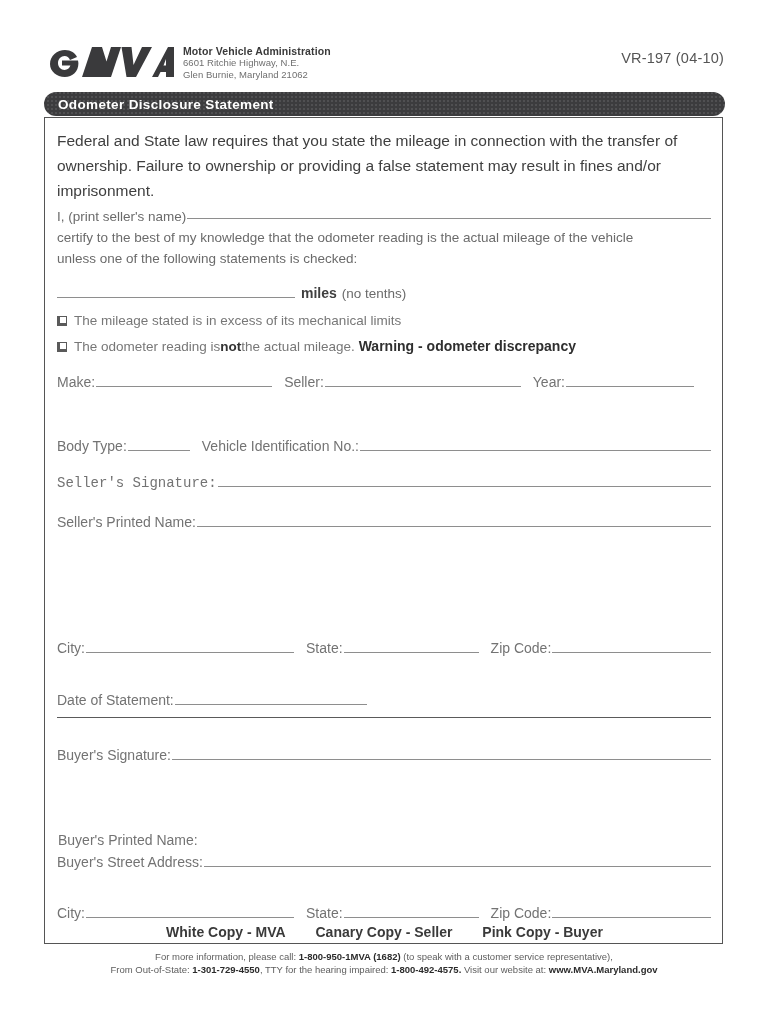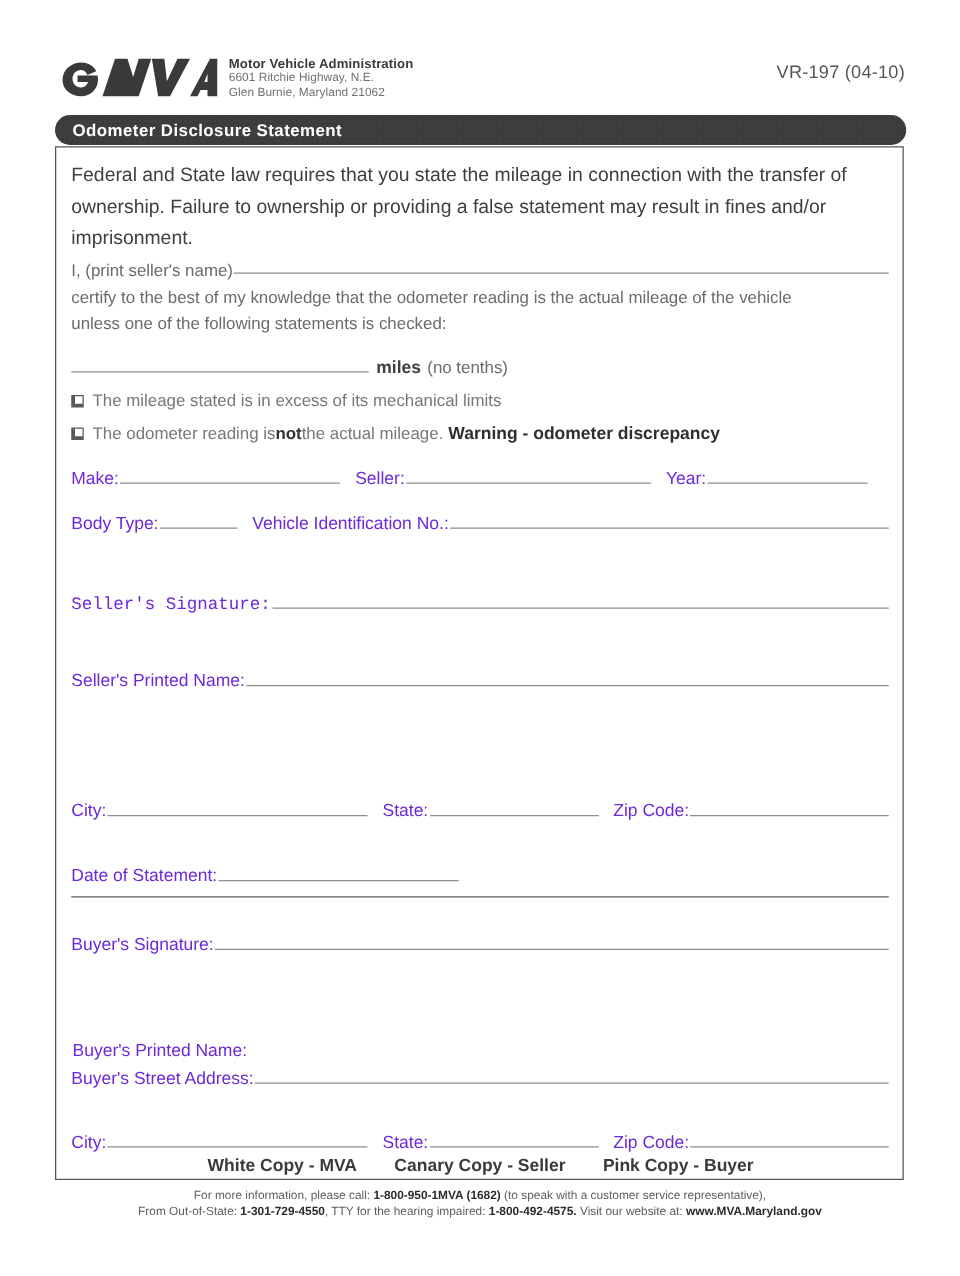--- a/index.html
+++ b/index.html
@@ -201,21 +201,21 @@
     font-size: 14px;
     margin-left: 4px;
   }
 
   
   .field-row {
     position: absolute;
     left: 12px;
     width: 654px;
     font-size: 14px;
-    color: #6d28d9;
+    color: #737373;
     display: flex;
     align-items: baseline;
     white-space: nowrap;
   }
   .field-row .label { flex: none; }
   .field-row .gap { flex: none; width: 12px; }
 
   .u-make    { width: 176px; }
   .u-model   { width: 196px; }
   .u-year    { width: 128px; }
@@ -340,34 +340,34 @@
     <span class="label">Make:</span>
     <span class="ul u-make"></span>
     <span class="gap"></span>
     <span class="label">Seller:</span>
     <span class="ul u-model"></span>
     <span class="gap"></span>
     <span class="label">Year:</span>
     <span class="ul u-year"></span>
   </div>
 
-  <div class="field-row" style="top:292px;">
+  <div class="field-row" style="top:320px;">
     <span class="label">Body Type:</span>
     <span class="ul u-body"></span>
     <span class="gap"></span>
     <span class="label">Vehicle Identification No.:</span>
     <span class="ul u-vin"></span>
   </div>
 
   <div class="field-row" style="top:356px;font-family:Liberation Mono, monospace;">
     <span class="label">Seller's Signature:</span>
     <span class="ul u-full"></span>
   </div>
 
-  <div class="field-row" style="top:418px;">
+  <div class="field-row" style="top:396px;">
     <span class="label">Seller's Printed Name:</span>
     <span class="ul u-full"></span>
   </div>
 
 
   <div class="field-row" style="top:522px;">
     <span class="label">City:</span>
     <span class="ul u-city"></span>
     <span class="gap"></span>
     <span class="label">State:</span>

